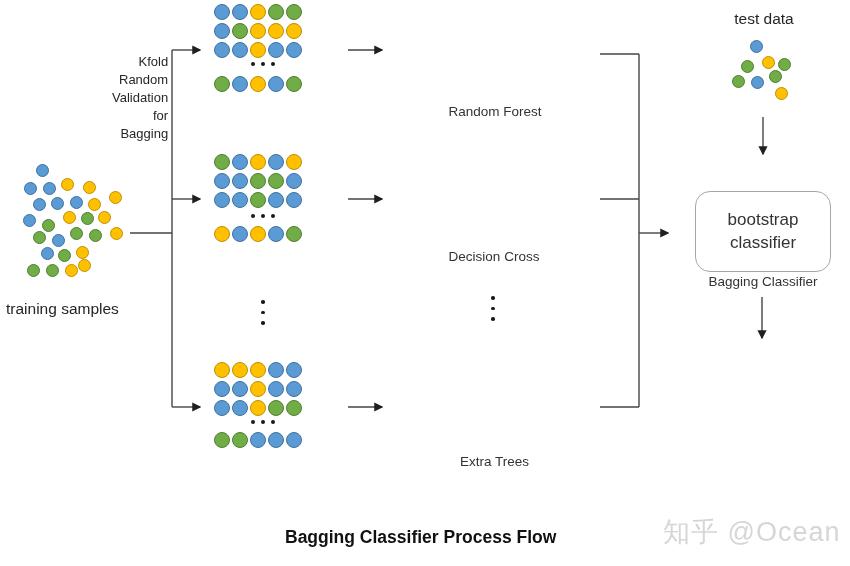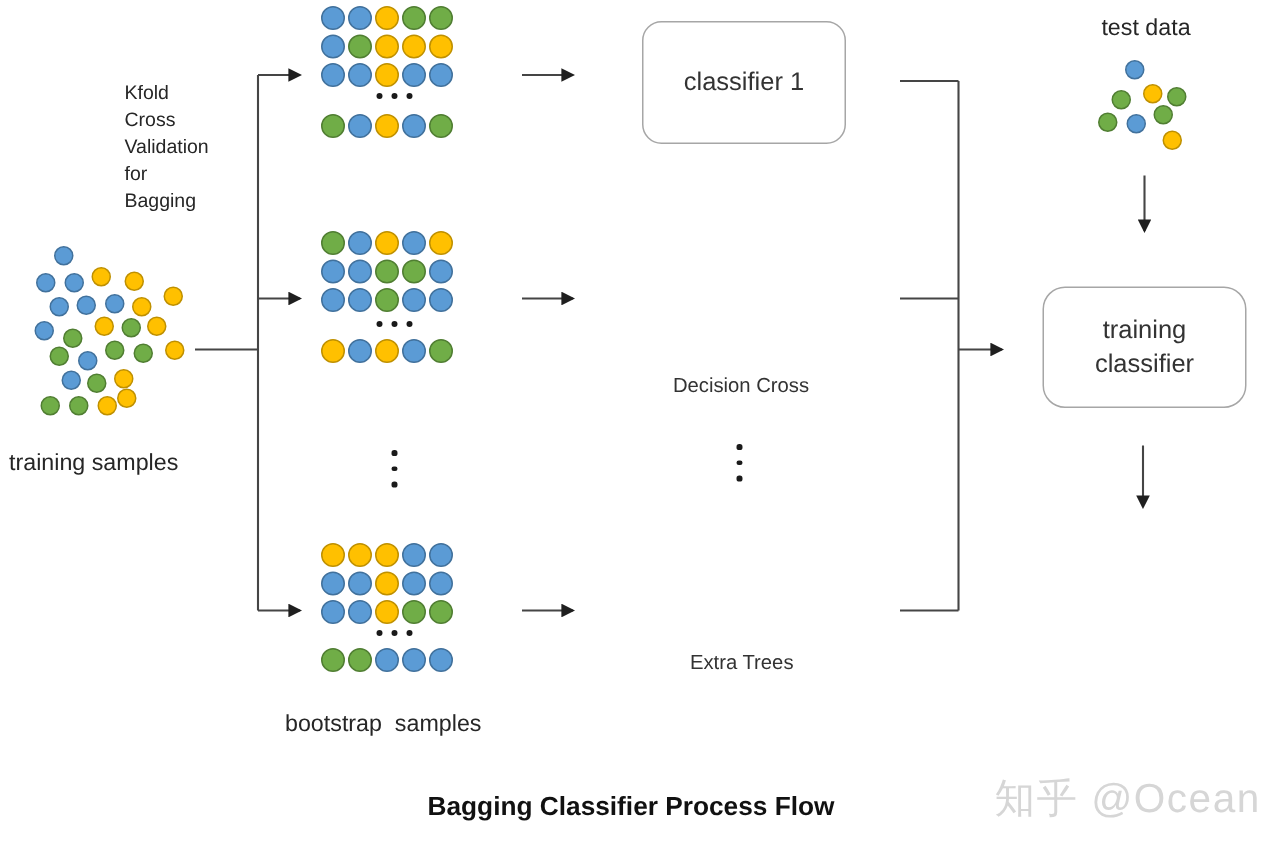--- a/index.html
+++ b/index.html
@@ -46,44 +46,42 @@
       <path d="M600,54 H639"></path>
       <path d="M600,199 H639"></path>
       <path d="M600,407 H639"></path>
       <path d="M639,54 V407"></path>
       <path d="M639,233 H668" marker-end="url(#arr)"></path>
       <path d="M763,117 V154" marker-end="url(#arr)"></path>
       <path d="M762,297 V338" marker-end="url(#arr)"></path>
     </g>
   </svg>
 
-  <div class="lbl kfold" style="left:83px;top:53px;">
+  <div class="lbl kfold" style="left:112px;top:53px;text-align:right;">
     <div>Kfold</div>
-    <div>Cross</div>
+    <div>Random</div>
     <div>Validation</div>
     <div>for</div>
     <div>Bagging</div>
   </div>
 
   <div class="lbl" style="left:6px;top:300px;font-size:15.5px;">training samples</div>
-  <div class="lbl pre" style="left:190px;top:474px;font-size:15.5px;">bootstrap  samples</div>
   <div class="lbl center" style="left:700px;top:10px;width:128px;font-size:15.5px;">test data</div>
 
-  <div class="box" style="left:428px;top:14px;width:134px;height:80px;">
-    <span>classifier 1</span>
-  </div>
+  <div class="sub" style="left:428px;top:104px;width:134px;">Random Forest</div>
 
   <div class="sub" style="left:429px;top:249px;width:130px;">Decision Cross</div>
 
-  <div class="sub" style="left:428px;top:434px;width:133px;">Extra Trees</div>
+  <div class="sub" style="left:428px;top:454px;width:133px;">Extra Trees</div>
 
   <div class="box" style="left:695px;top:191px;width:134px;height:79px;border-radius:15px;flex-direction:column;line-height:1.3;">
-    <span>training</span>
+    <span>bootstrap</span>
     <span>classifier</span>
   </div>
+  <div class="sub" style="left:688px;top:274px;width:150px;">Bagging Classifier</div>
 
 
   <div class="hdots" style="left:251px;top:62px;">
       <span></span>
       <span></span>
       <span></span>
     </div>
   <div class="hdots" style="left:251px;top:214px;">
       <span></span>
       <span></span>

